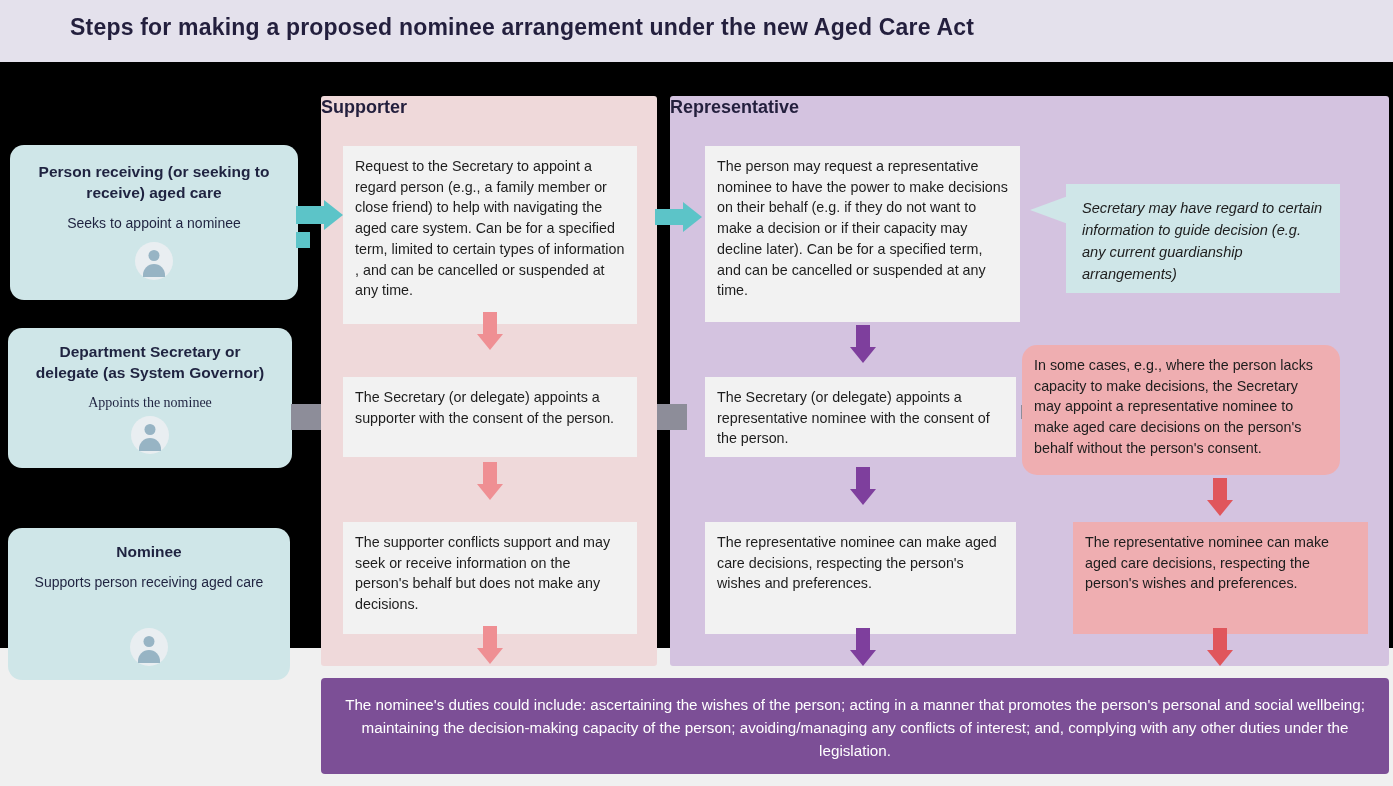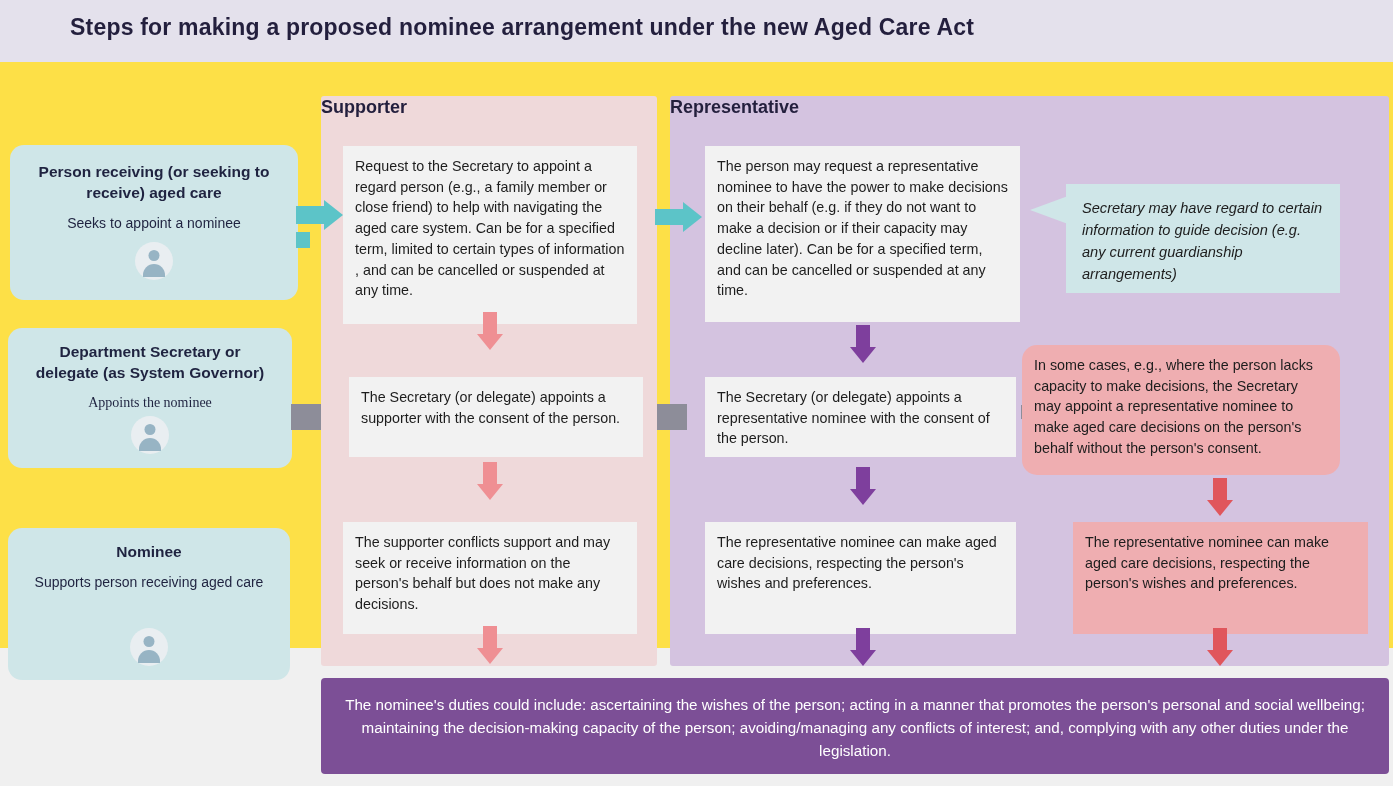--- a/index.html
+++ b/index.html
@@ -6,21 +6,21 @@
   html, body {
     margin: 0; padding: 0;
     width: 1393px; height: 786px;
     font-family: "Liberation Sans", sans-serif;
     background: #f0f0f0;
     overflow: hidden;
   }
   #page {
     position: relative;
     width: 1393px; height: 648px;
-    background: #fde047;
+    background: #000000;
   }
 
   
   .header {
     position: absolute;
     left: 0; top: 0;
     width: 1393px; height: 62px;
     background: #e4e1ec;
   }
   .header-title {
@@ -124,21 +124,21 @@
     background: #f2f2f2;
     font-size: 14.3px;
     line-height: 1.45;
     color: #1d1d1d;
     padding: 10px 12px 8px 12px;
   }
   .tbox.pink  { background: #efaeb1; }
 
   
   .sup1 { left: 343px; top: 146px; width: 294px; height: 178px; }
-  .sup2 { left: 343px; top: 377px; width: 294px; height: 80px; margin-left: 6px; }
+  .sup2 { left: 343px; top: 377px; width: 294px; height: 80px; }
   .sup3 { left: 343px; top: 522px; width: 294px; height: 112px; }
 
   
   .rep1 { left: 705px; top: 146px; width: 315px; height: 176px; }
   .rep2 { left: 705px; top: 377px; width: 311px; height: 80px; }
   .rep3 { left: 705px; top: 522px; width: 311px; height: 112px; }
 
   
   .red1 { left: 1022px; top: 345px; width: 318px; height: 130px; border-radius: 15px; }
   .red2 { left: 1073px; top: 522px; width: 295px; height: 112px; }

